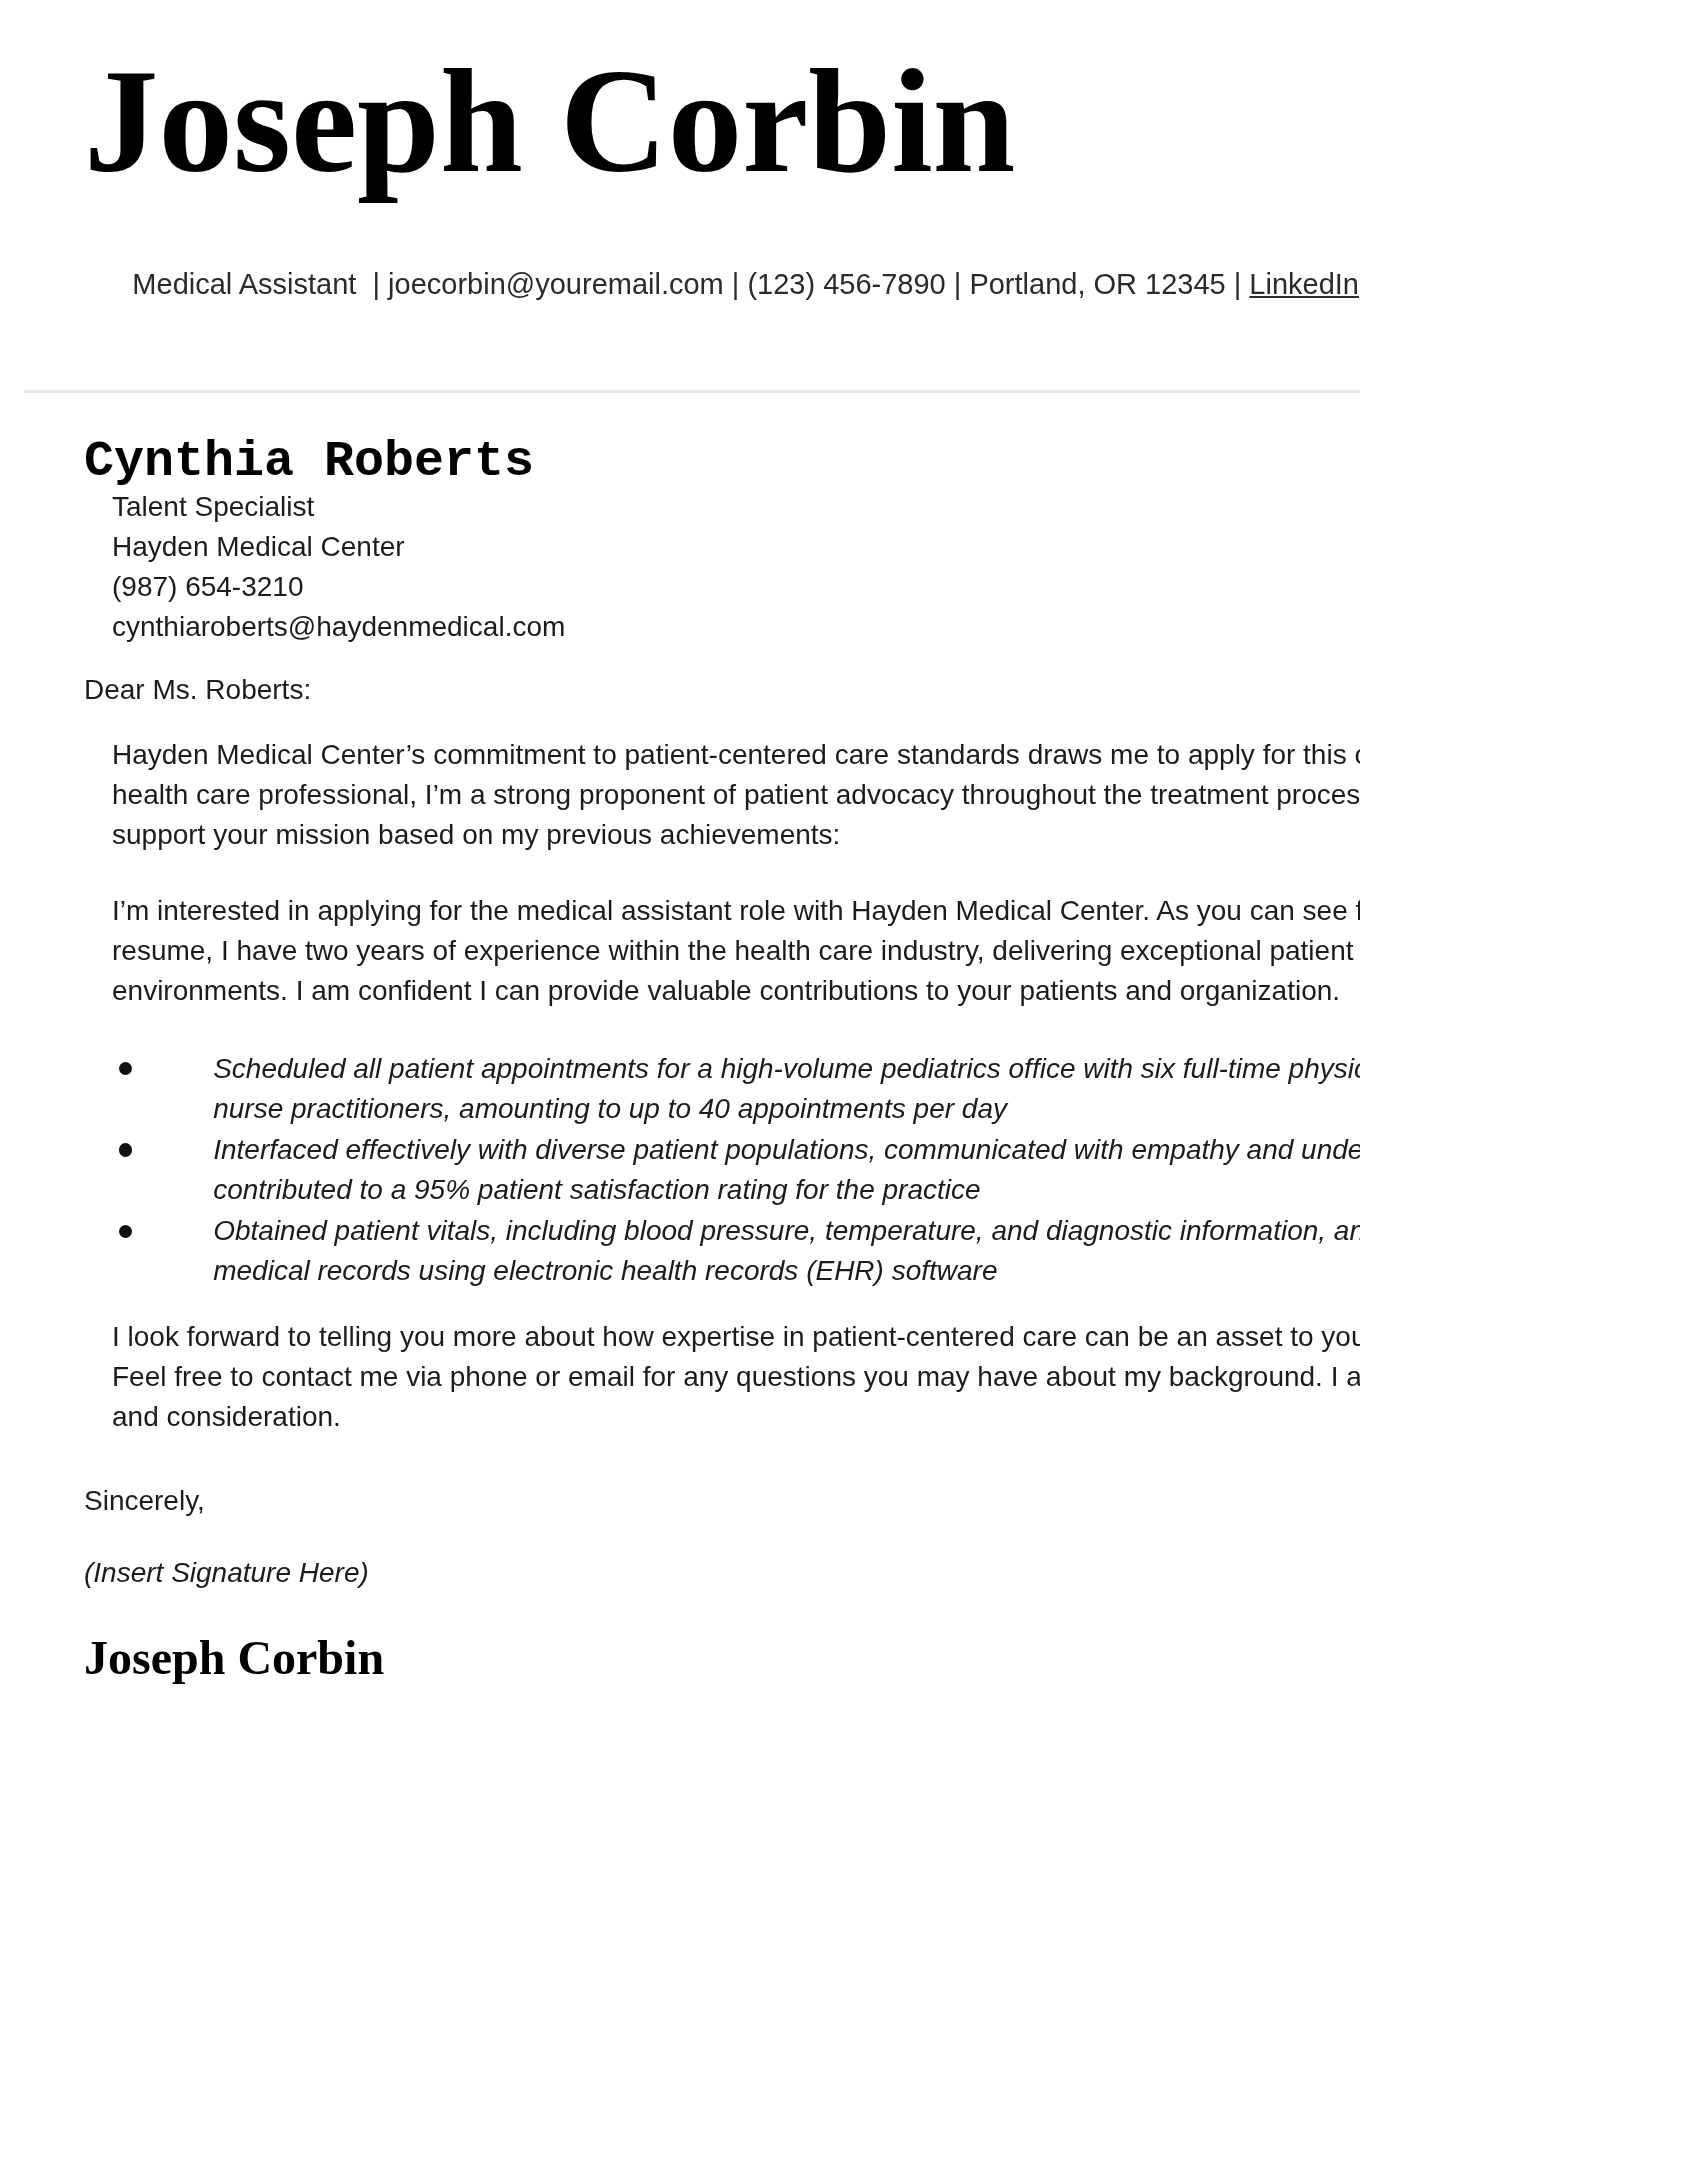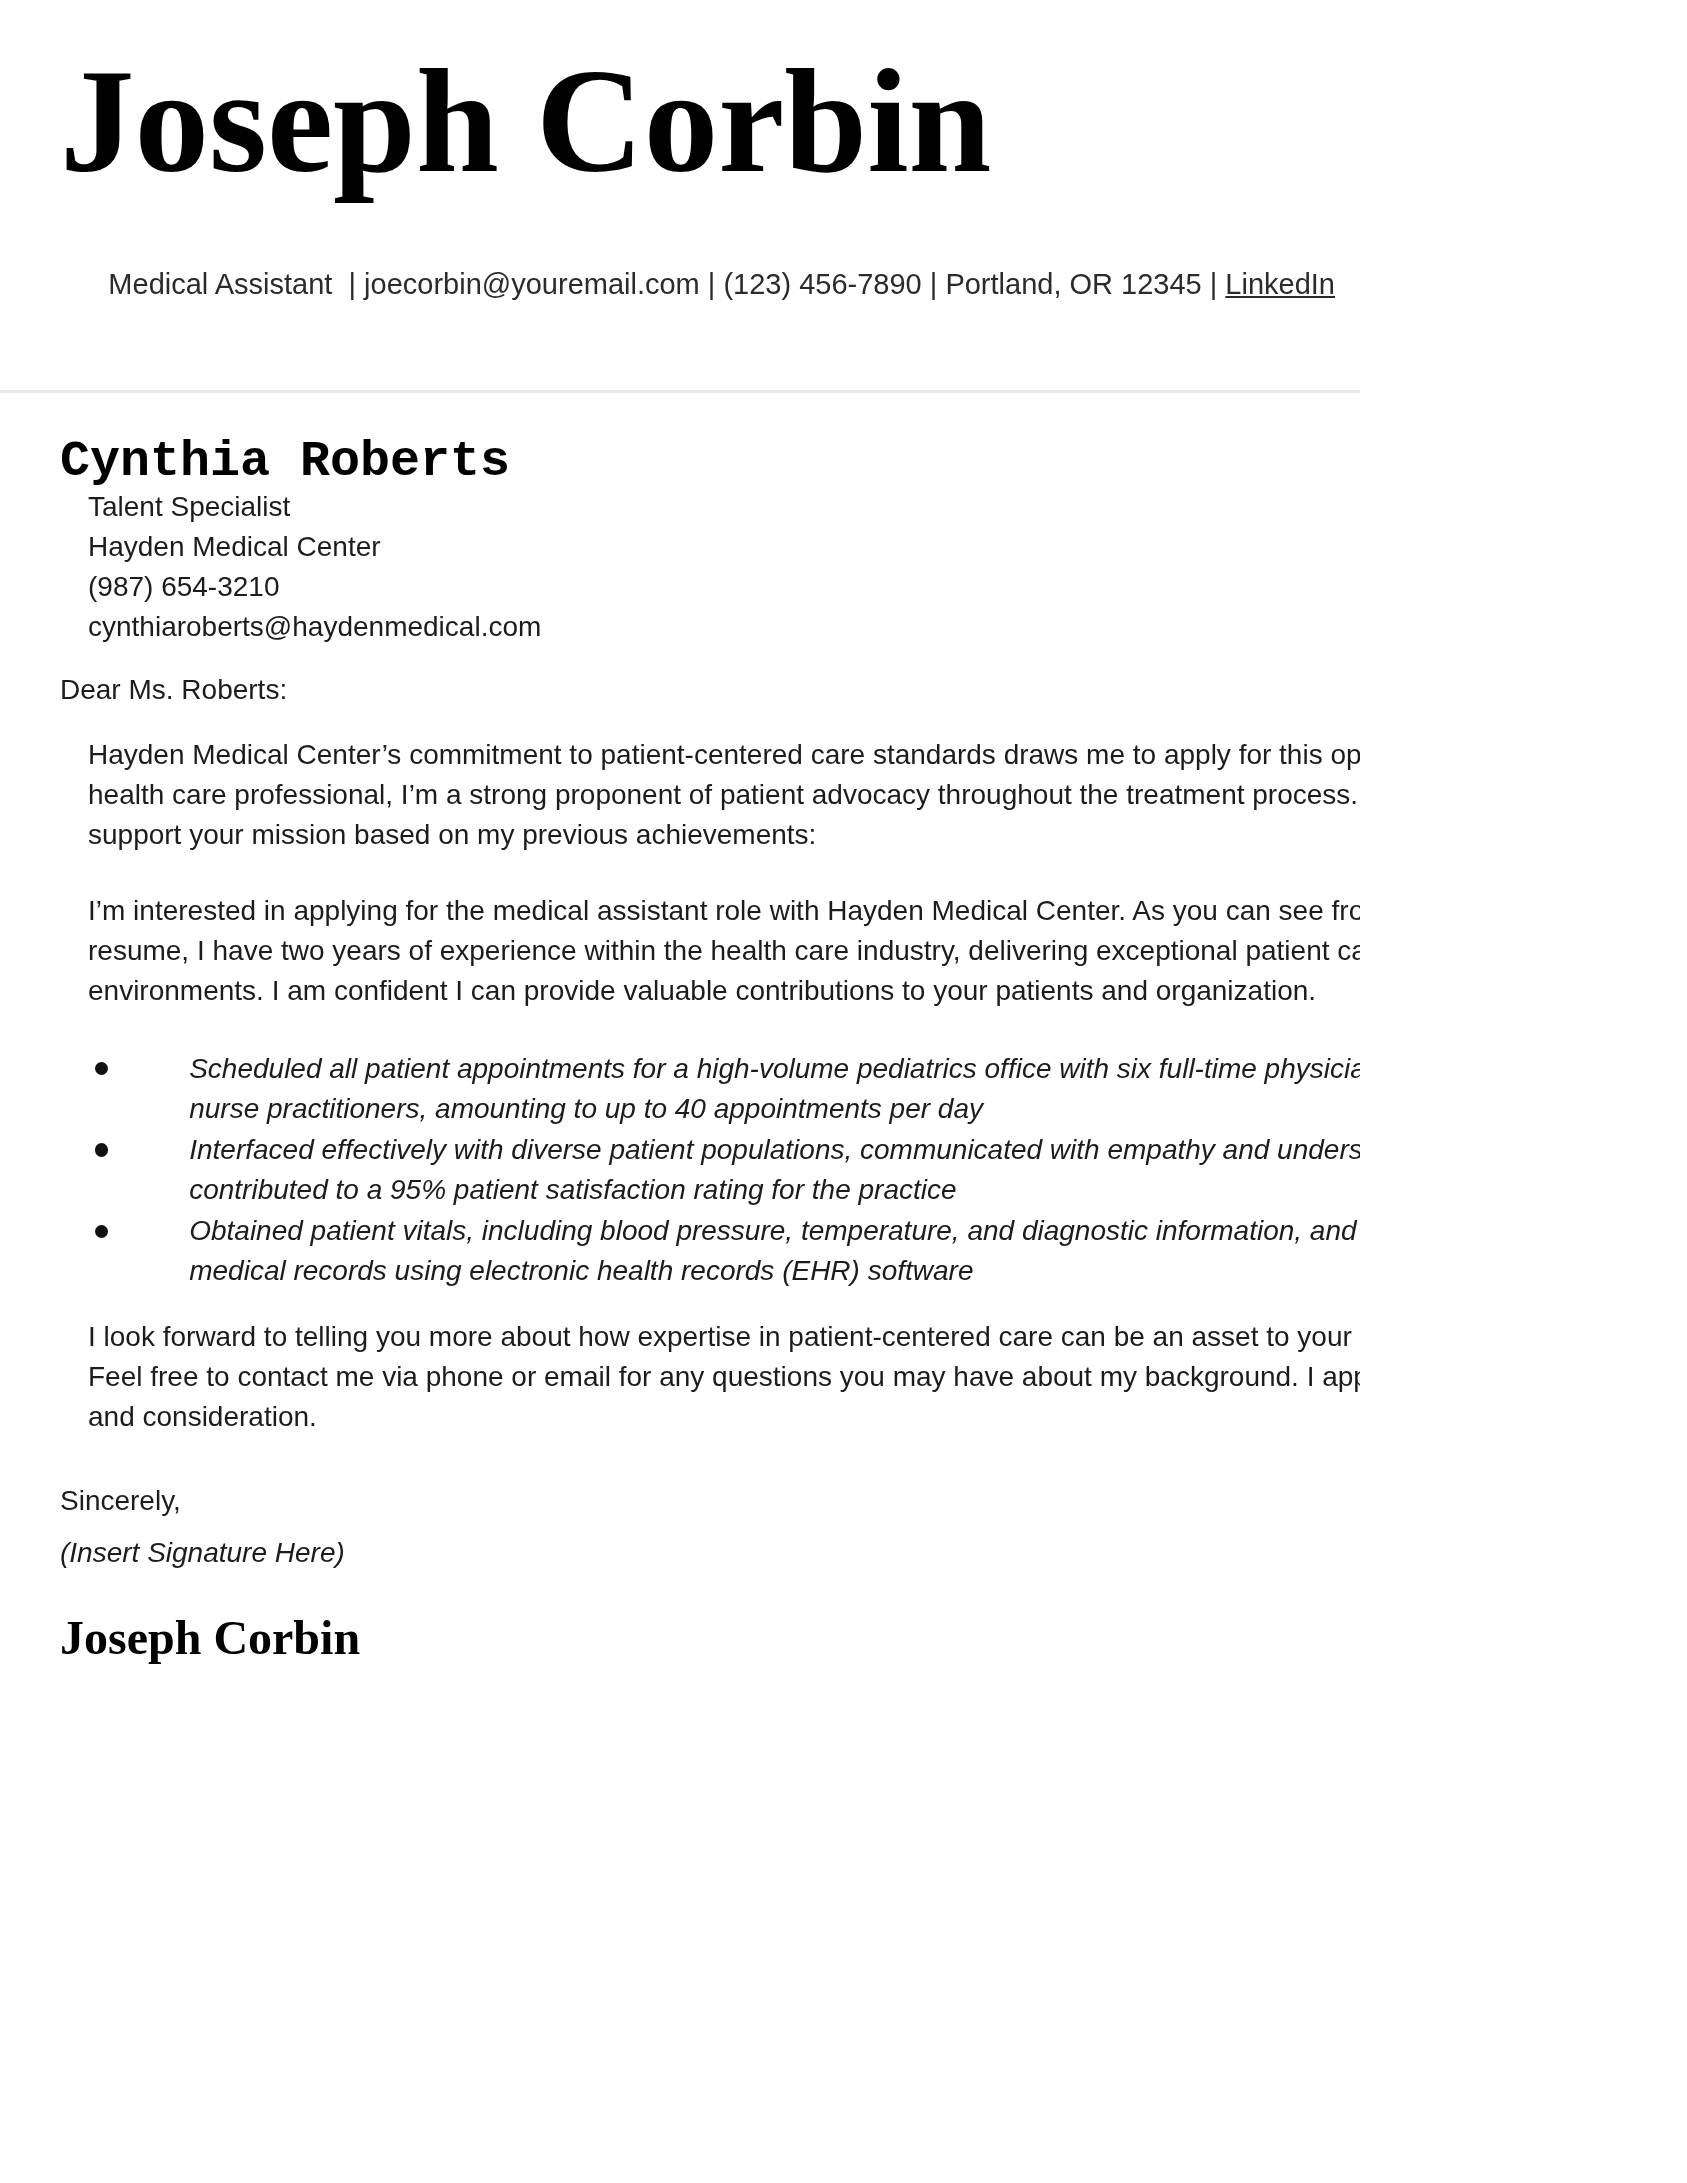--- a/index.html
+++ b/index.html
@@ -5,20 +5,21 @@
   * { margin: 0; padding: 0; box-sizing: border-box; }
   html, body { background: #ffffff; }
   .page {
     position: relative;
     width: 1360px;
     height: 2183px;
     background: #ffffff;
     overflow: hidden;
     font-family: "Liberation Sans", sans-serif;
     color: #1c1c1c;
+    padding-left: 24px;
   }
 
   
   .header { padding-left: 60px; }
   .header-name {
     margin-top: 46px;
     font-family: "Liberation Serif", serif;
     font-weight: bold;
     font-size: 149px;
     line-height: 1;
@@ -84,21 +85,21 @@
     width: 13.2px;
     height: 13.2px;
     margin: 13.2px 53px 0 35px;
     border-radius: 50%;
     background: #111111;
   }
 
   .p3 { margin-top: 26px; }
   .closing { margin-top: 44px; }
   .signature-note {
-    margin-top: 12px;
+    margin-top: 32px;
     font-style: italic;
   }
   .signature-name {
     margin-top: 41px;
     font-family: "Liberation Serif", serif;
     font-weight: bold;
     font-size: 48px;
     line-height: 1;
     color: #000000;
   }

